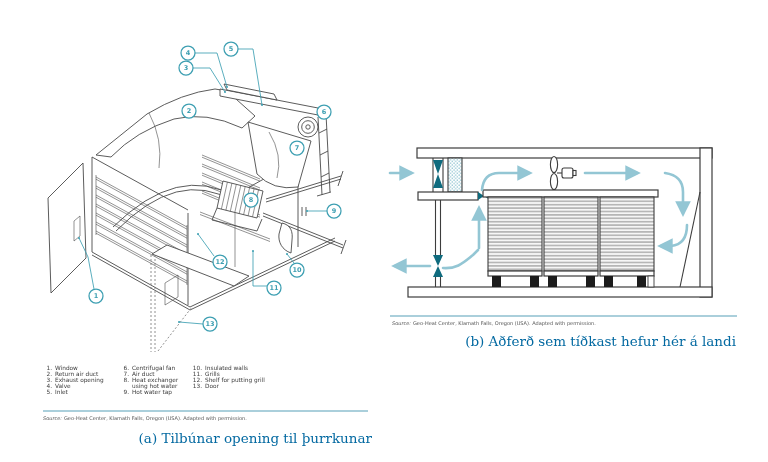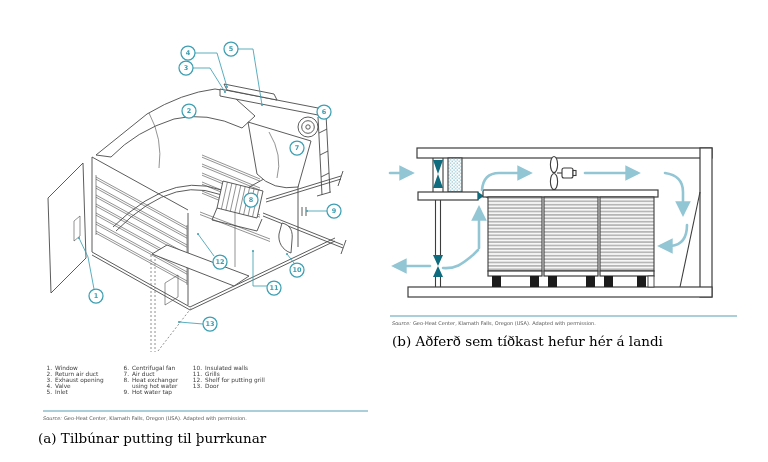--- a/index.html
+++ b/index.html
@@ -26,21 +26,21 @@
   
   .legend-col{position:absolute;top:366px;font:5.8px/5.95px "DejaVu Sans",sans-serif;
               color:#3c3c3c;white-space:nowrap;}
   .lc0{left:44px}.lc1{left:121px}.lc2{left:190px}
   .lnum{display:inline-block;text-align:right;margin-right:3px;}
   .lc0 .lnum,.lc1 .lnum{width:8px}
   .lc2 .lnum{width:12px}
   .src{position:absolute;font:5px "DejaVu Sans",sans-serif;color:#555;white-space:nowrap;}
   .src .sp{font-style:italic;margin-right:2px;}
   .rule{position:absolute;height:2px;background:var(--rule);}
-  .cap{position:absolute;font:13.5px "DejaVu Serif",serif;color:#000000;text-align:left;}
+  .cap{position:absolute;font:13.5px "DejaVu Serif",serif;color:#0369a1;text-align:right;}
   svg{position:absolute;overflow:visible;}
 </style>
 </head>
 <body>
 
 <div class="canvas">
 
   <svg id="svg-a" style="left:30px;top:5px" width="340" height="360" viewBox="0 0 340 360">
 
     <g>
@@ -297,21 +297,21 @@
         <div><span class="lnum">11.</span><span>Grills</span></div>
         <div><span class="lnum">12.</span><span>Shelf for putting grill</span></div>
         <div><span class="lnum">13.</span><span>Door</span></div>
       </div>
     </div>
 
   <div class="rule" style="left:43px;top:410px;width:325px"></div>
   <div class="src" style="left:43px;top:415px">
     <span class="sp">Source:</span><span>Geo-Heat Center, Klamath Falls, Oregon (USA). Adapted with permission.</span>
   </div>
-  <div class="cap" style="left:38px;top:430px;width:334px">(a) Tilbúnar putting til þurrkunar</div>
+  <div class="cap" style="left:38px;top:430px;width:334px">(a) Tilbúnar opening til þurrkunar</div>
 
   <div class="rule" style="left:390px;top:315px;width:347px"></div>
   <div class="src" style="left:392px;top:320px">
     <span class="sp">Source:</span><span>Geo-Heat Center, Klamath Falls, Oregon (USA). Adapted with permission.</span>
   </div>
   <div class="cap" style="left:392px;top:333px;width:344px">(b) Aðferð sem tíðkast hefur hér á landi</div>
 
 </div>
 
 </body></html>

